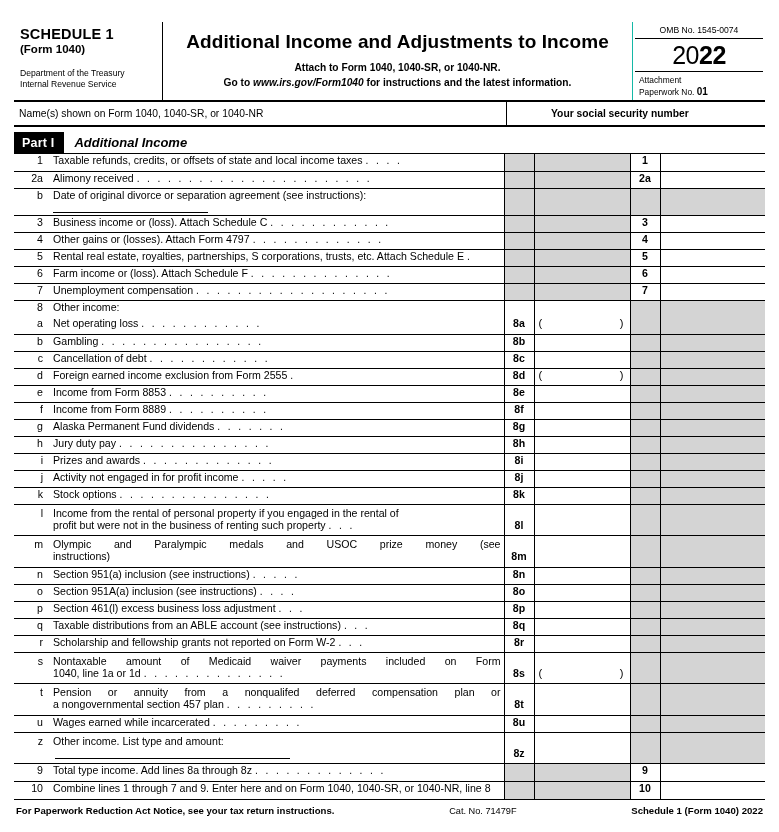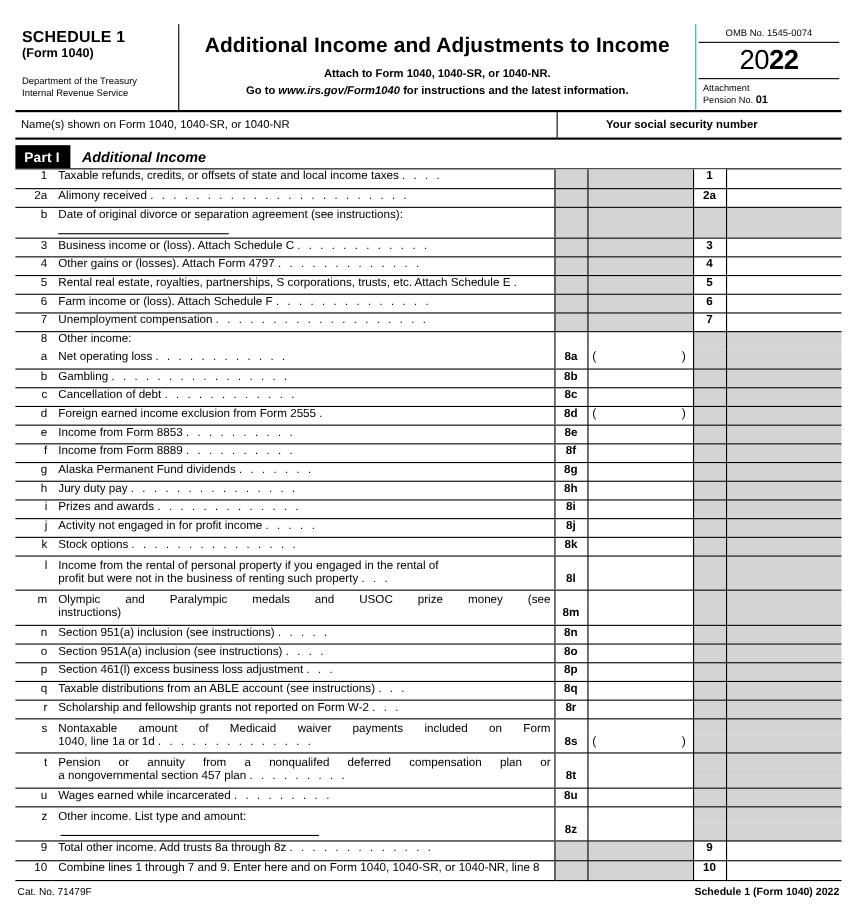--- a/index.html
+++ b/index.html
@@ -281,21 +281,21 @@
         </div>
       </div>
       <div class="hdr-right">
         <div class="omb">OMB No. 1545-0074</div>
         <div class="year">
           <span class="y1">20</span><span>22</span>
         </div>
         <div class="attach-seq">
           <div>Attachment</div>
           <div>
-            <span>Pension No.</span>
+            <span>Paperwork No.</span>
             <b>01</b>
           </div>
         </div>
       </div>
     </div>
 
     <div class="namerow">
       <div class="nm">
         <span>Name(s) shown on Form 1040, 1040-SR, or 1040-NR</span>
       </div>
@@ -735,21 +735,21 @@
           </td>
           <td class="c-ln">8z</td>
           <td class="c-amt"></td>
           <td class="c-ln2 shade"></td>
           <td class="c-amt2 shade"></td>
         </tr>
 
         <tr class="row" style="height:18px">
           <td class="c-num">9</td>
           <td class="c-desc">
-            <span>Total other income. Add trusts 8a through 8z</span>
+            <span>Total type income. Add lines 8a through 8z</span>
             <span class="dots">. . . . . . . . . . . . .</span>
           </td>
           <td class="c-ln shade"></td>
           <td class="c-amt shade"></td>
           <td class="c-ln2">9</td>
           <td class="c-amt2"></td>
         </tr>
 
         <tr class="row" style="height:18px">
           <td class="c-num">10</td>
@@ -759,18 +759,19 @@
           <td class="c-ln shade"></td>
           <td class="c-amt shade"></td>
           <td class="c-ln2">10</td>
           <td class="c-amt2"></td>
         </tr>
 
       </tbody>
     </table>
 
     <div class="footer">
+      <div>For Paperwork Reduction Act Notice, see your tax return instructions.</div>
       <div class="mid">Cat. No. 71479F</div>
       <div>Schedule 1 (Form 1040) 2022</div>
     </div>
 
   </div>
 </div>
 
 </body></html>

